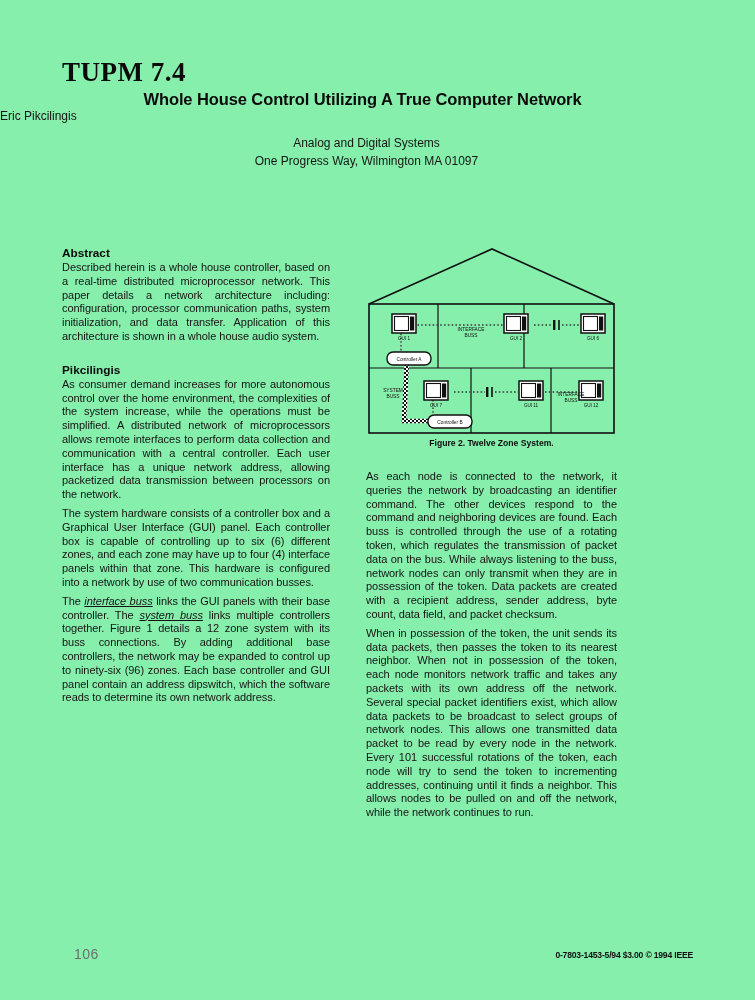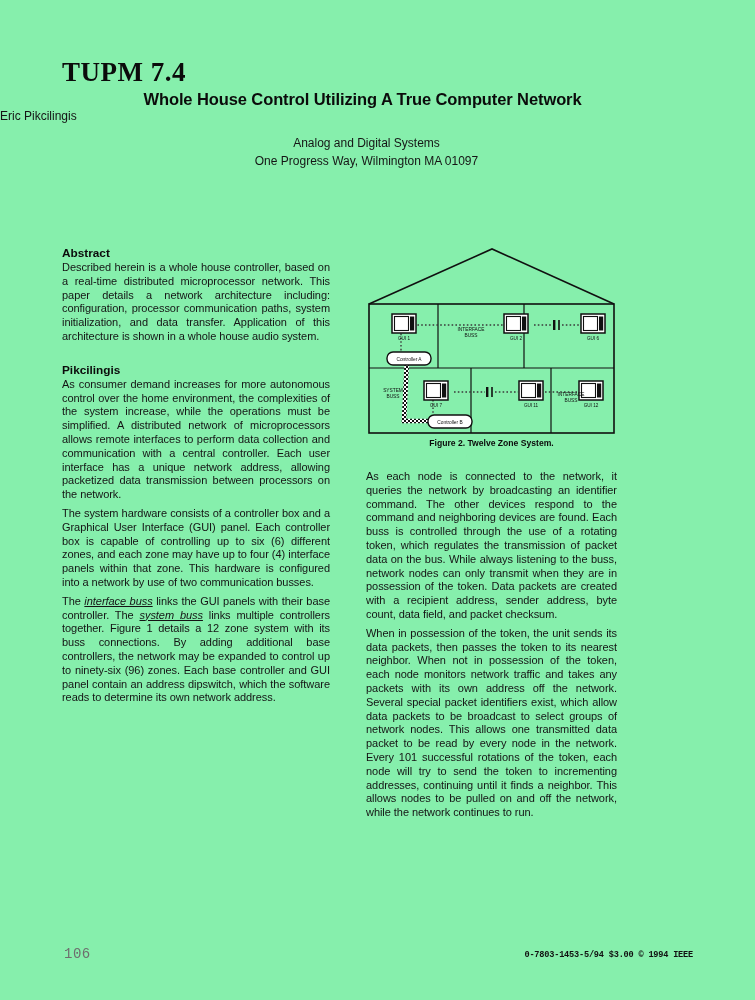--- a/index.html
+++ b/index.html
@@ -104,25 +104,24 @@
     font-size: 8.6px;
     font-weight: bold;
     margin-top: 2px;
     color: #0b0b0b;
   }
   .rightcol-gap { height: 18px; }
 
   
   .footer {
     position: absolute;
-    left: 60px;
+    left: 70px;
     right: 62px;
     bottom: 34px;
     height: 20px;
-    font-family: Liberation Mono, monospace;
   }
   .page-number {
     position: absolute;
     left: 4px;
     top: 0;
     font-size: 14px;
     color: #6e6e6e;
     letter-spacing: 0.5px;
   }
   .copyright {

